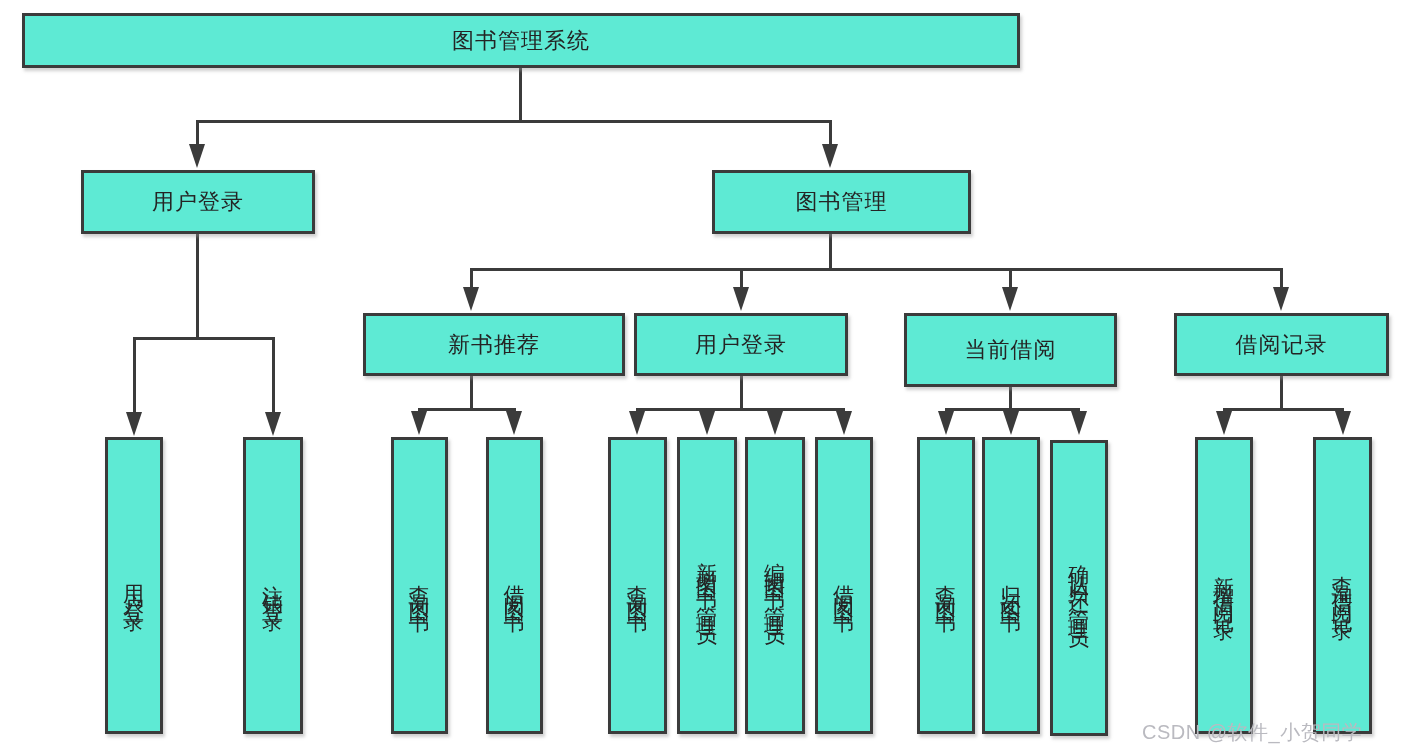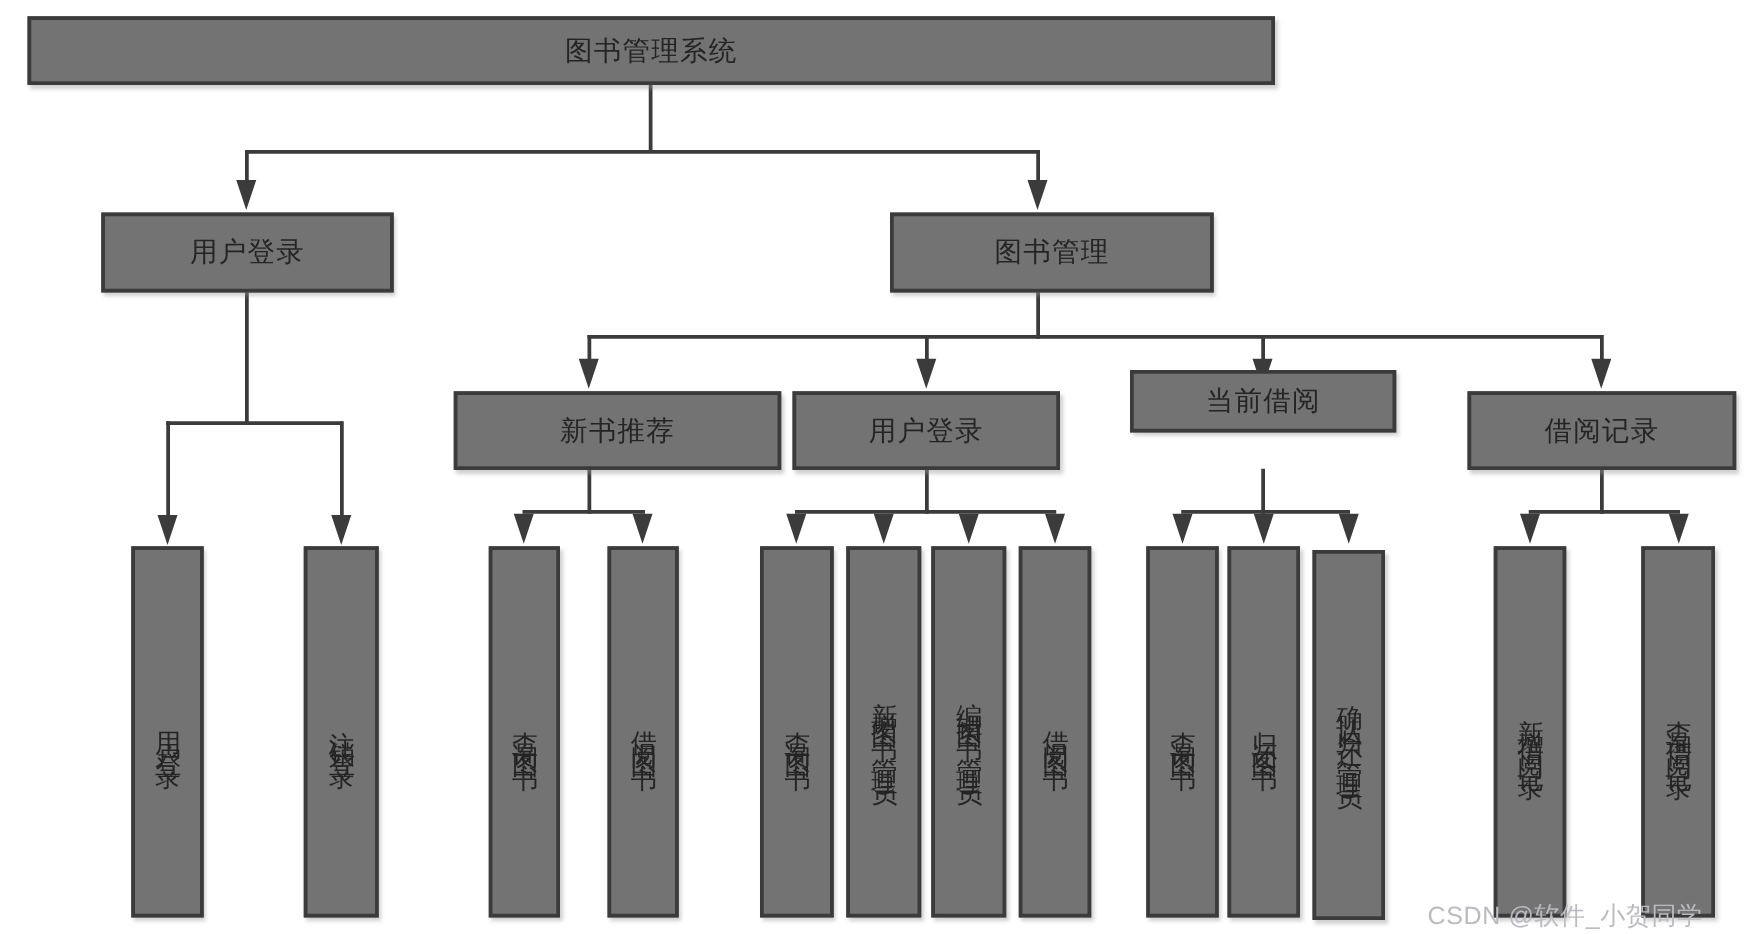--- a/index.html
+++ b/index.html
@@ -7,21 +7,21 @@
     position:relative;width:1405px;height:747px;background:#ffffff;
     font-family:"Liberation Sans","DejaVu Sans",sans-serif;overflow:hidden;
   }
   
   .vl{position:absolute;width:3px;background:#3b3b3b;}
   .hl{position:absolute;height:3px;background:#3b3b3b;}
   .ah{position:absolute;width:0;height:0;
       border-left:8px solid transparent;border-right:8px solid transparent;
       border-top:24px solid #3b3b3b;}
   
-  .box{position:absolute;box-sizing:border-box;border:3px solid #3b3b3b;background:#737373;
+  .box{position:absolute;box-sizing:border-box;border:3px solid #3b3b3b;background:#5eead4;
        display:flex;align-items:center;justify-content:center;
        box-shadow:2px 3px 3px rgba(150,150,150,0.45);text-align:center;}
   .hbox .lbl{font-size:22px;color:#242424;letter-spacing:1px;white-space:nowrap;}
   .vbox .lbl{writing-mode:vertical-rl;text-orientation:mixed;font-size:21px;color:#242424;
              letter-spacing:9px;line-height:1;white-space:nowrap;}
   .watermark{position:absolute;left:1142px;top:719px;font-size:20px;color:#babac0;
              letter-spacing:0.5px;white-space:nowrap;z-index:6;}
 </style>
 </head>
 <body>
@@ -86,21 +86,21 @@
   <div class="box hbox" style="left:712px;top:170px;width:259px;height:64px">
     <span class="lbl">图书管理</span>
   </div>
 
   <div class="box hbox" style="left:363px;top:313px;width:262px;height:63px">
     <span class="lbl">新书推荐</span>
   </div>
   <div class="box hbox" style="left:634px;top:313px;width:214px;height:63px">
     <span class="lbl">用户登录</span>
   </div>
-  <div class="box hbox" style="left:904px;top:296px;width:213px;height:50px">
+  <div class="box hbox" style="left:904px;top:313px;width:213px;height:74px">
     <span class="lbl">当前借阅</span>
   </div>
   <div class="box hbox" style="left:1174px;top:313px;width:215px;height:63px">
     <span class="lbl">借阅记录</span>
   </div>
 
   <div class="box vbox" style="left:105px;top:437px;width:58px;height:297px">
     <span class="lbl">用户登录</span>
   </div>
   <div class="box vbox" style="left:243px;top:437px;width:60px;height:297px">

